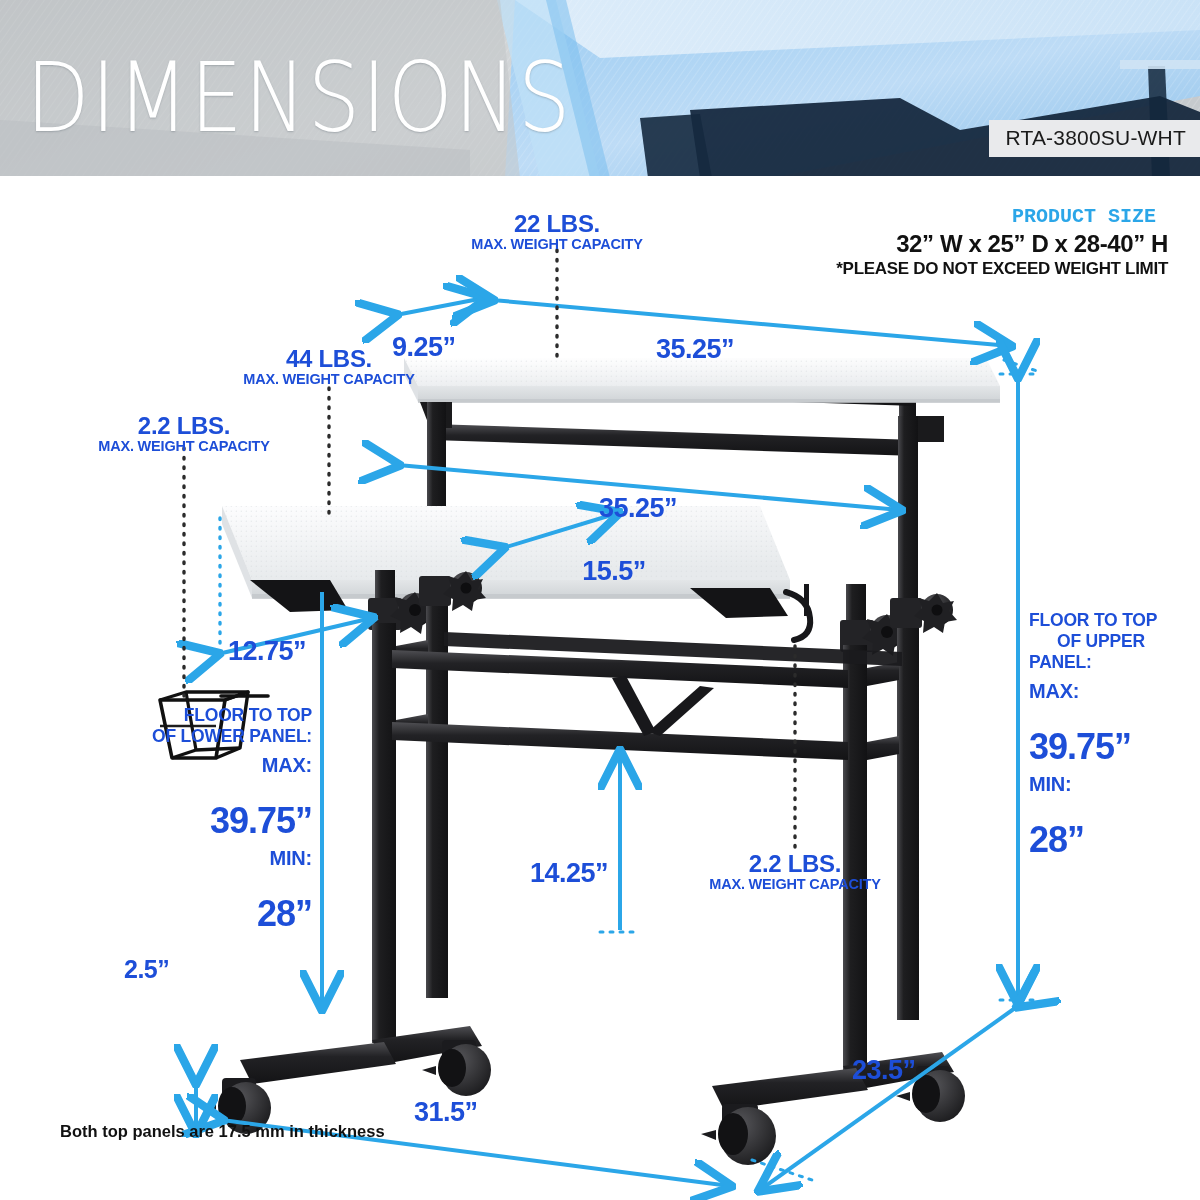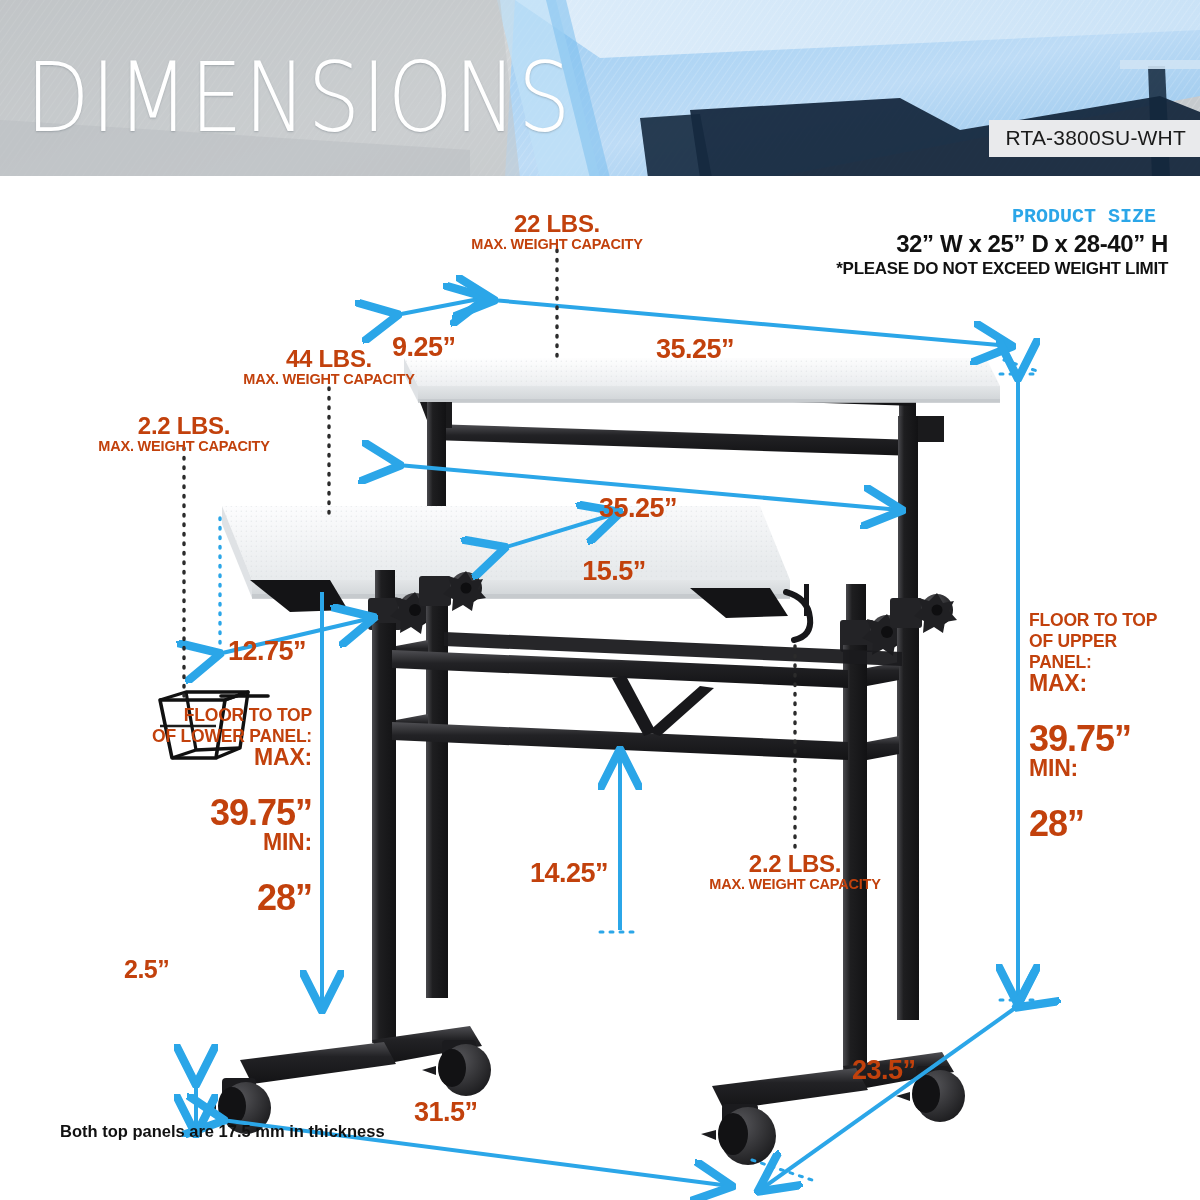--- a/index.html
+++ b/index.html
@@ -38,28 +38,28 @@
     background:#e9eaec;
     padding:6px 14px 7px 16px;
     font-size:21px;font-weight:normal;color:#1a1a1a;
     letter-spacing:0.2px;
     font-family:"Liberation Sans", sans-serif;
     white-space:nowrap;
   }
   .hdr-rule{position:absolute;left:0;top:176px;width:1200px;height:3px;background:#ffffff;}
 
   
-  .tx{position:absolute;color:#c2410c;font-weight:bold;white-space:nowrap;font-family:"Liberation Sans", sans-serif;}
+  .tx{position:absolute;color:#1d4ed8;font-weight:bold;white-space:nowrap;font-family:"Liberation Sans", sans-serif;}
   .cap-big{font-size:24px;letter-spacing:-0.3px;}
   .cap-small{font-size:14.5px;letter-spacing:-0.2px;}
   .dim{font-size:27px;letter-spacing:-0.5px;margin-top:40px;}
   .dim-sm{font-size:25px;letter-spacing:-0.5px;}
   .blk-lbl{font-size:17.5px;line-height:21px;letter-spacing:-0.2px;}
   .blk-num{font-size:36px;line-height:38px;letter-spacing:-1px;margin-top:26px;}
-  .blk-mid{font-size:23px;line-height:21px;letter-spacing:-0.2px;}
+  .blk-mid{font-size:20px;line-height:21px;letter-spacing:-0.2px;margin-top:8px;}
   .ctr{text-align:center;}
   .rgt{text-align:right;}
 
   .ps-title{position:absolute;color:#2ba6e8;font-weight:bold;font-size:20px;text-align:right;white-space:nowrap;font-family:"Liberation Sans", sans-serif;}
   .ps-line{position:absolute;color:#111;font-weight:bold;text-align:right;white-space:nowrap;font-family:"Liberation Sans", sans-serif;}
   .ps-size{font-size:24px;letter-spacing:-0.4px;}
   .ps-note{font-size:17px;letter-spacing:-0.3px;}
 
   .footnote{position:absolute;left:60px;top:1122px;font-size:16.5px;font-weight:bold;color:#111;font-family:"Liberation Sans", sans-serif;white-space:nowrap;}
 
@@ -352,21 +352,21 @@
     <div class="tx blk-lbl rgt" style="position:static;">FLOOR TO TOP</div>
     <div class="tx blk-lbl rgt" style="position:static;">OF LOWER PANEL:</div>
     <div class="tx blk-mid rgt" style="position:static;">MAX:</div>
     <div class="tx blk-num rgt" style="position:static;">39.75”</div>
     <div class="tx blk-mid rgt" style="position:static;">MIN:</div>
     <div class="tx blk-num rgt" style="position:static;">28”</div>
   </div>
 
   <div style="position:absolute;left:1029px;top:610px;width:170px;">
     <div class="tx blk-lbl" style="position:static;">FLOOR TO TOP</div>
-    <div class="tx blk-lbl" style="position:static;">OF UPPER</div>
+    <div class="tx blk-lbl" style="position:static;margin-left:28px;">OF UPPER</div>
     <div class="tx blk-lbl" style="position:static;">PANEL:</div>
     <div class="tx blk-mid" style="position:static;">MAX:</div>
     <div class="tx blk-num" style="position:static;">39.75”</div>
     <div class="tx blk-mid" style="position:static;">MIN:</div>
     <div class="tx blk-num" style="position:static;">28”</div>
   </div>
 
   <div class="footnote">Both top panels are 17.5 mm in thickness</div>
 
 </div>

